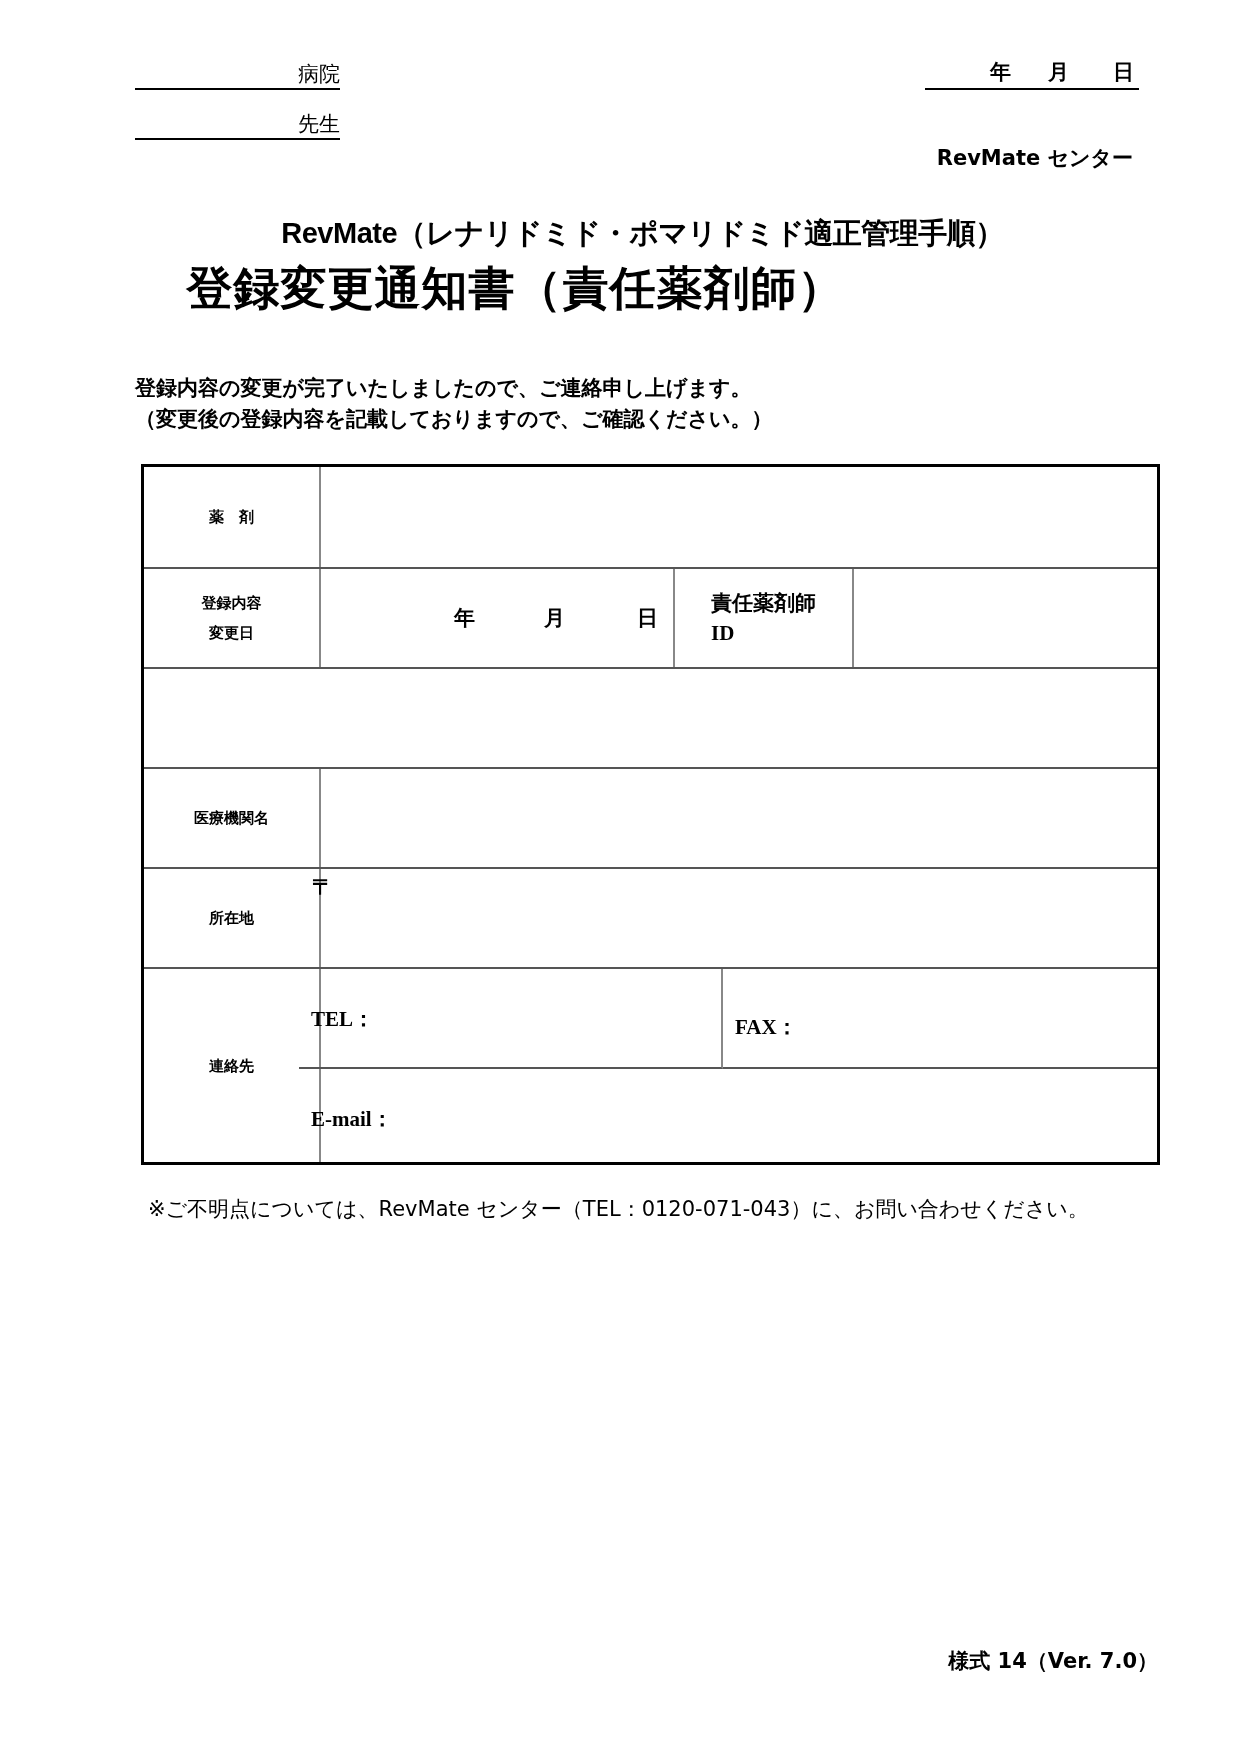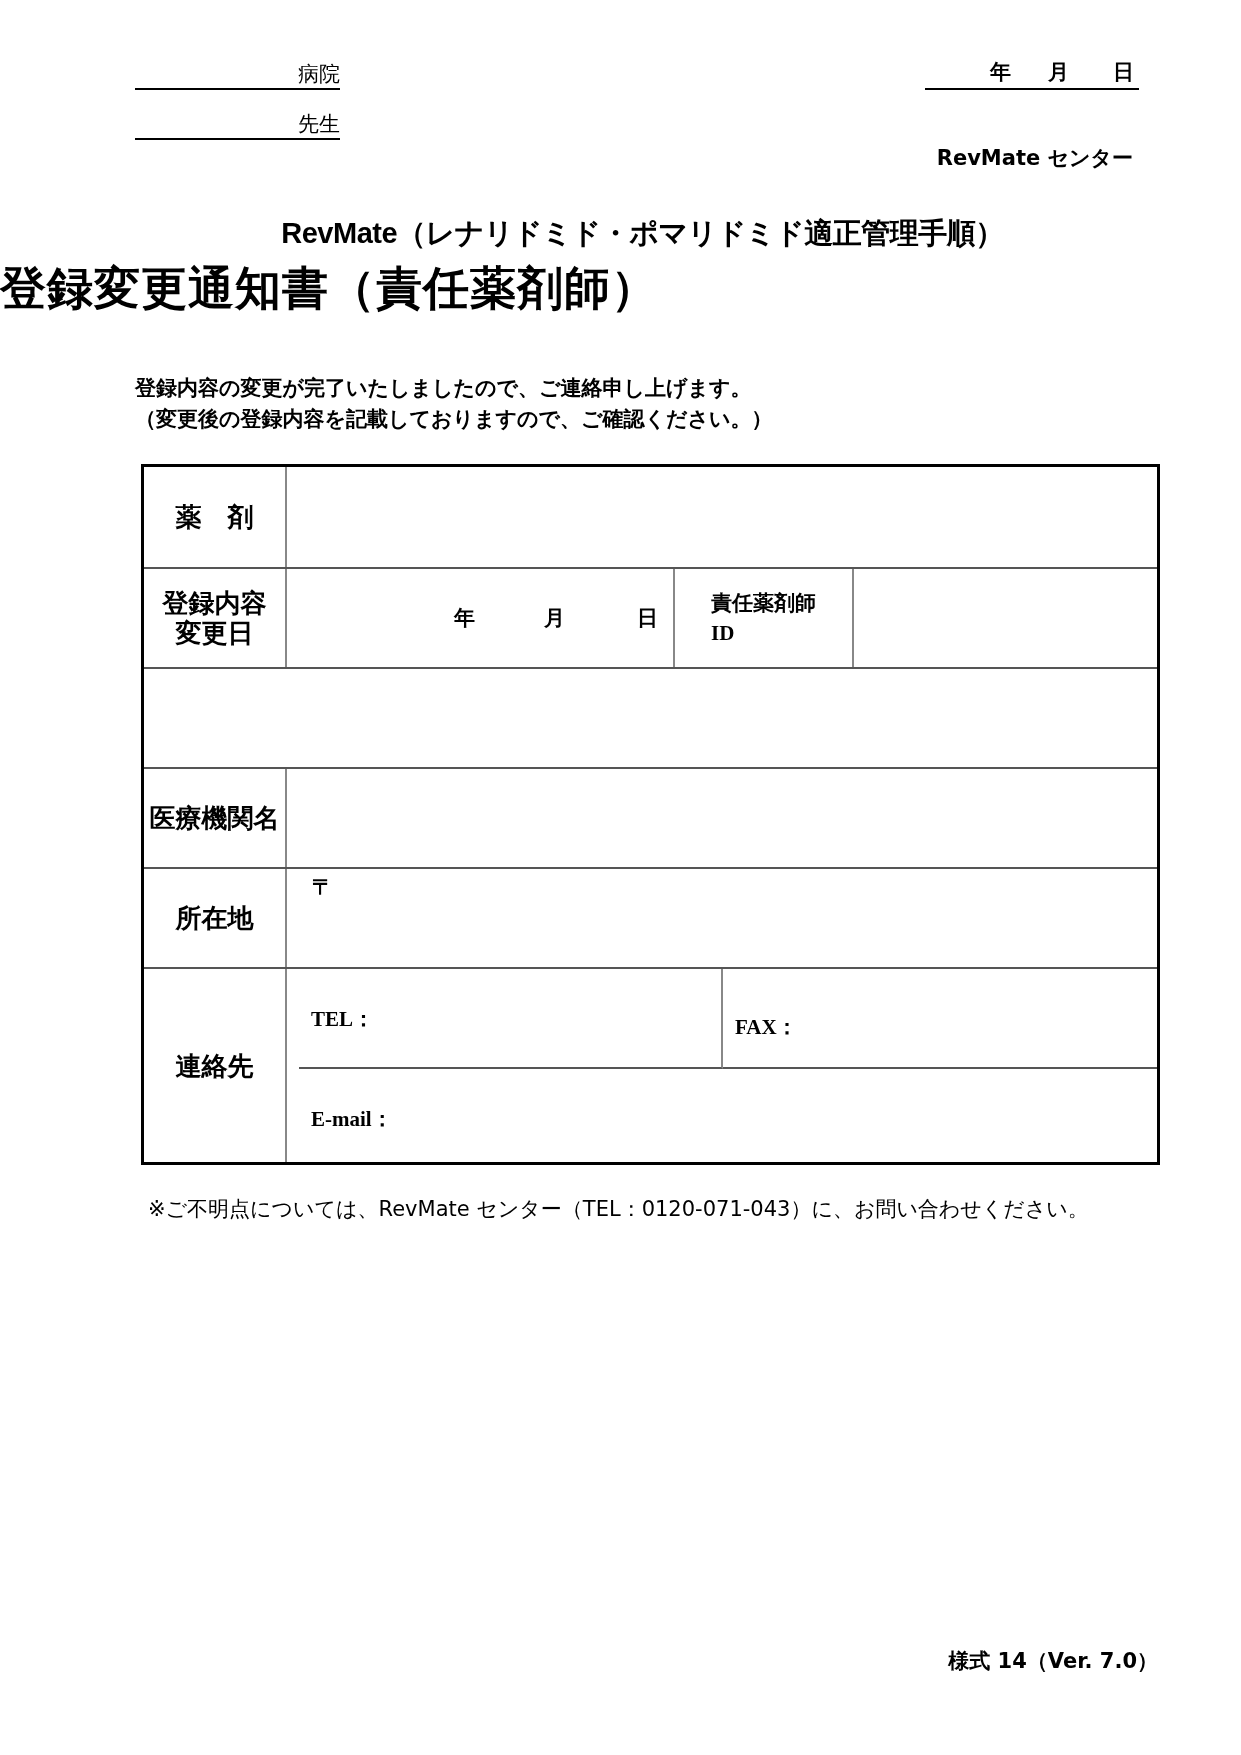--- a/index.html
+++ b/index.html
@@ -10,34 +10,34 @@
 
   .hosp-line { left: 135px; top: 62px; width: 205px; height: 26px; }
   .hosp-label { right: 0; bottom: 0; font-size: 21px; font-weight: normal; position: absolute; }
   .doc-line { left: 135px; top: 110px; width: 205px; height: 28px; }
   .date-line { left: 925px; top: 62px; width: 214px; height: 26px; }
   .date-line span { position: absolute; bottom: 2px; font-size: 21px; font-weight: bold; }
   .center-name { right: 108px; top: 144px; font-size: 21px; font-weight: bold; }
 
   .title1 { left: 0; width: 1241px; top: 214px; text-align: center; font-size: 29px; font-weight: bold;
             font-family: "Liberation Sans", sans-serif; letter-spacing: -0.5px; padding-left: 22px; }
-  .title2 { left: 0; width: 1031px; top: 258px; text-align: left; font-size: 46px; font-weight: bold;
+  .title2 { left: 0; width: 1031px; top: 258px; text-align: center; font-size: 46px; font-weight: bold;
             letter-spacing: 1px; }
 
   .intro { left: 135px; font-size: 21px; font-weight: bold; text-align: right; }
   .intro1 { top: 374px; }
   .intro2 { top: 405px; }
 
   .tbl { position: absolute; left: 141px; top: 464px; width: 1019px; height: 701px;
          border: 3px solid #000; box-sizing: border-box; }
   .row { position: absolute; left: 0; right: 0; box-sizing: border-box; }
   .row + .row { border-top: 2px solid #555; }
-  .lbl { position: absolute; left: 0; top: 0; bottom: 0; width: 143px; box-sizing: border-box;
+  .lbl { position: absolute; left: 0; top: 0; bottom: 0; width: 177px; box-sizing: border-box;
          border-right: 2px solid #888; display: flex; align-items: center; justify-content: center;
-         text-align: center; font-size: 26px; font-weight: bold; line-height: 30px; }
+         text-align: center; font-size: 15px; font-weight: bold; line-height: 30px; }
   .val { position: absolute; left: 155px; right: 0; top: 0; bottom: 0; }
   .cell { position: absolute; top: 0; bottom: 0; box-sizing: border-box; }
   .serif { font-family: "Liberation Serif", "DejaVu Serif", serif; }
   .tiny-bold { font-size: 21px; font-weight: bold; }
 
   .footnote { left: 148px; top: 1195px; font-size: 21px; }
   .formno { right: 83px; top: 1647px; font-size: 21px; font-weight: bold; }
 </style>
 </head>
 <body>

